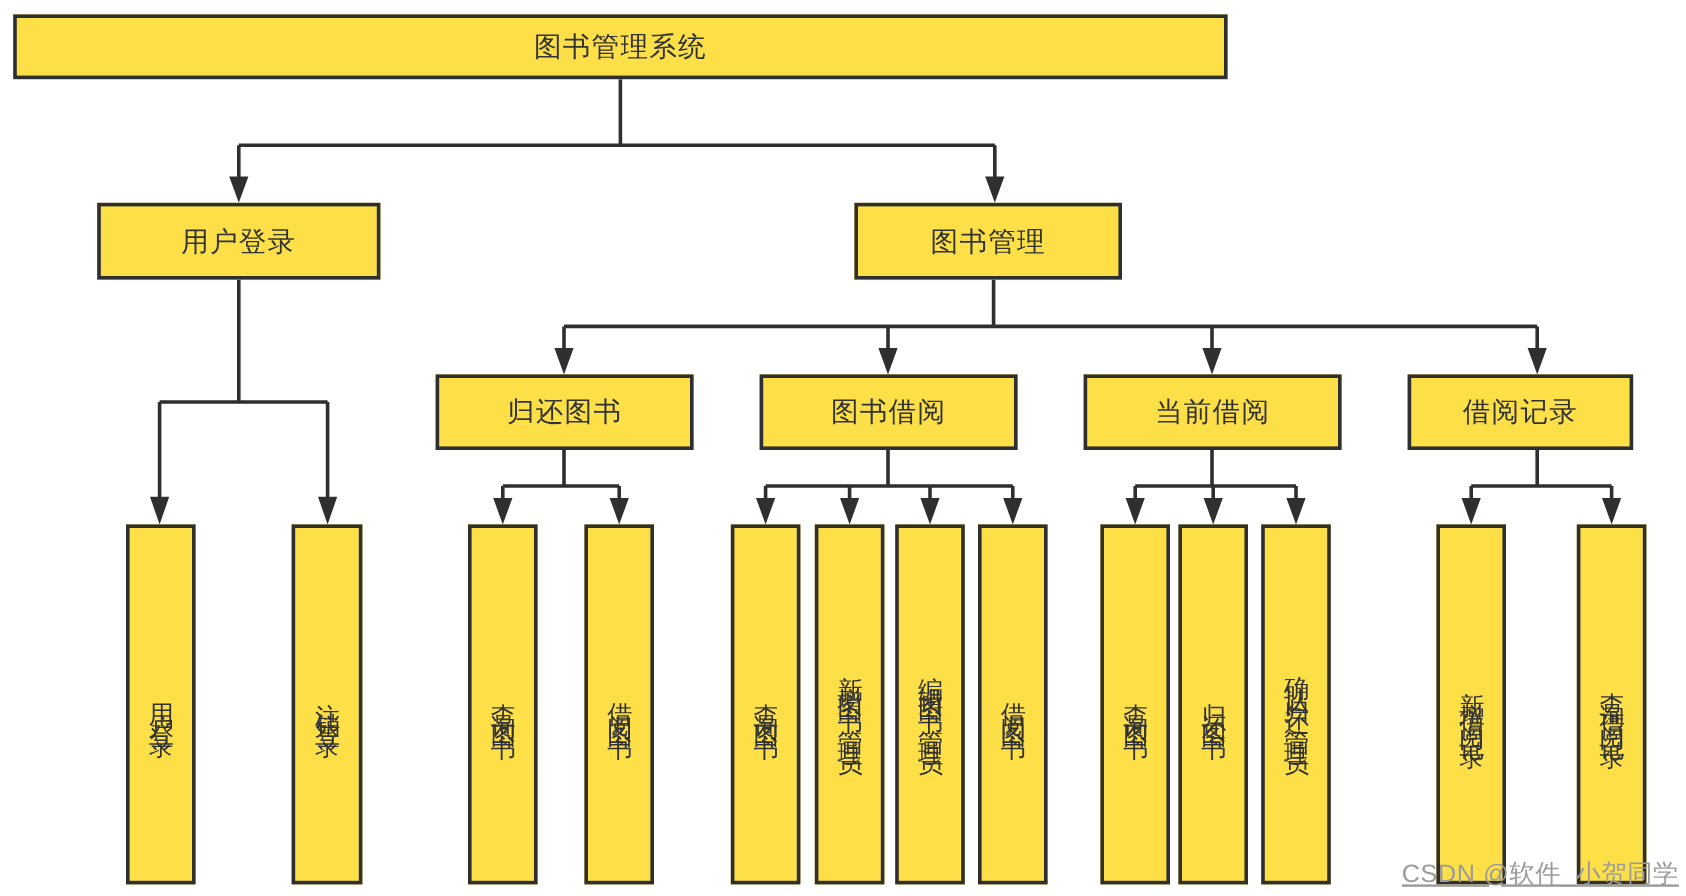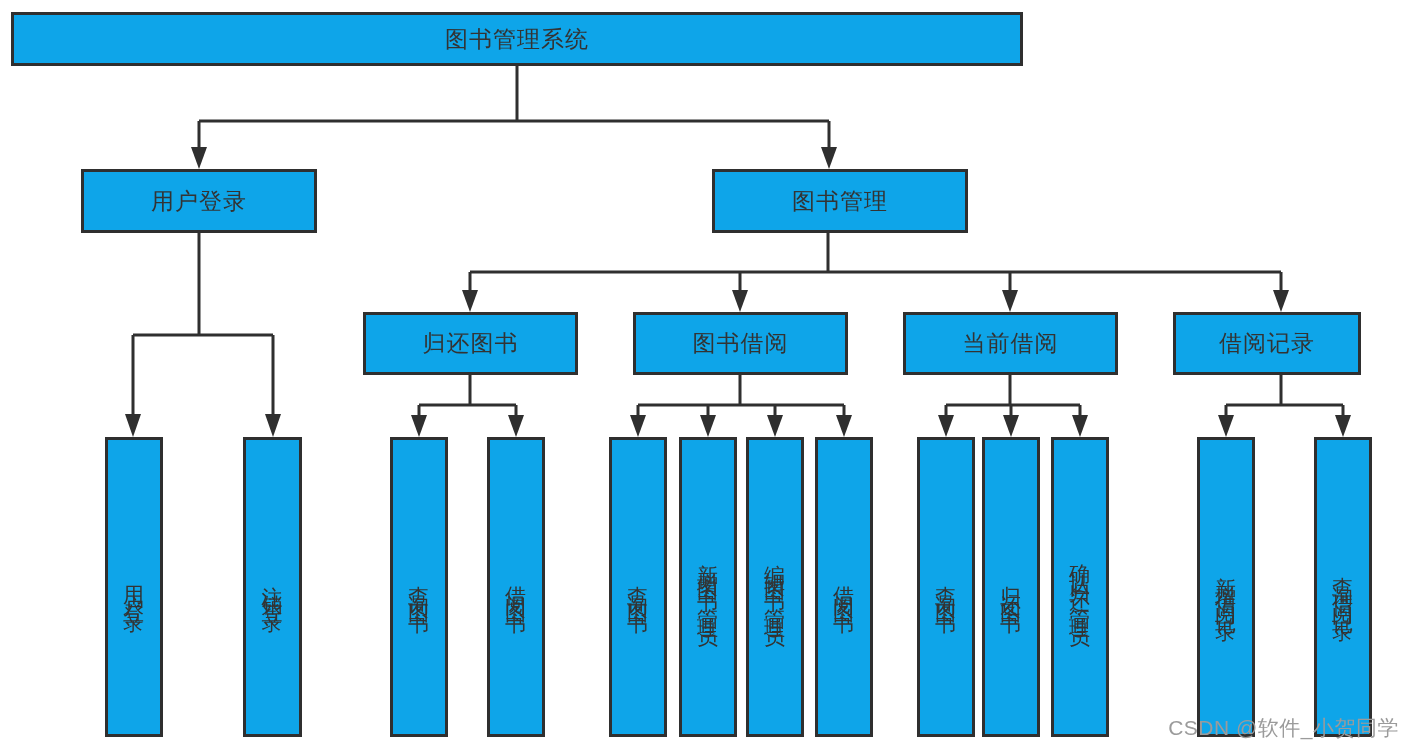--- a/index.html
+++ b/index.html
@@ -17,46 +17,47 @@
     color:var(--text);
     overflow:hidden;
   }
   .wires{position:absolute;left:0;top:0;width:1405px;height:747px;}
   .wires path{stroke:var(--line);stroke-width:3;fill:none;}
   .wires polygon{fill:var(--line);stroke:none;}
   .node{
     position:absolute;
     box-sizing:border-box;
     border:3px solid var(--line);
-    background:#0ea5e9;
+    background:#fde047;
     display:flex;align-items:center;justify-content:center;
     text-align:center;
   }
   .hbox{font-size:23px;letter-spacing:1px;}
   .root{font-size:23px;}
   .vbox{font-size:21px;}
   .vtext{
     writing-mode:vertical-rl;
     text-orientation:mixed;
     letter-spacing:9px;
     line-height:1;
     white-space:nowrap;
   }
   .watermark{
     position:absolute;
     right:6px;bottom:5px;
     font-size:21px;
     color:var(--wm);
     z-index:5;
     letter-spacing:0.5px;
+    text-decoration:underline;
   }
   
   .n-root{left:11px;top:12px;width:1012px;height:54px;}
   .n-userlogin{left:81px;top:169px;width:236px;height:64px;}
-  .n-bookmgmt{left:712px;top:169px;width:256px;height:64px;}
+  .n-bookmgmt{left:712px;top:169px;width:223px;height:64px;}
   .n-nbr{left:363px;top:312px;width:215px;height:63px;}
   .n-bb{left:633px;top:312px;width:215px;height:63px;}
   .n-cb{left:903px;top:312px;width:215px;height:63px;}
   .n-br{left:1173px;top:312px;width:188px;height:63px;}
   .leaf{top:437px;width:58px;height:300px;}
   .l-ul1{left:105px;}
   .l-ul2{left:243px;width:59px;}
   .l-nbr1{left:390px;}
   .l-nbr2{left:487px;}
   .l-bb1{left:609px;}

